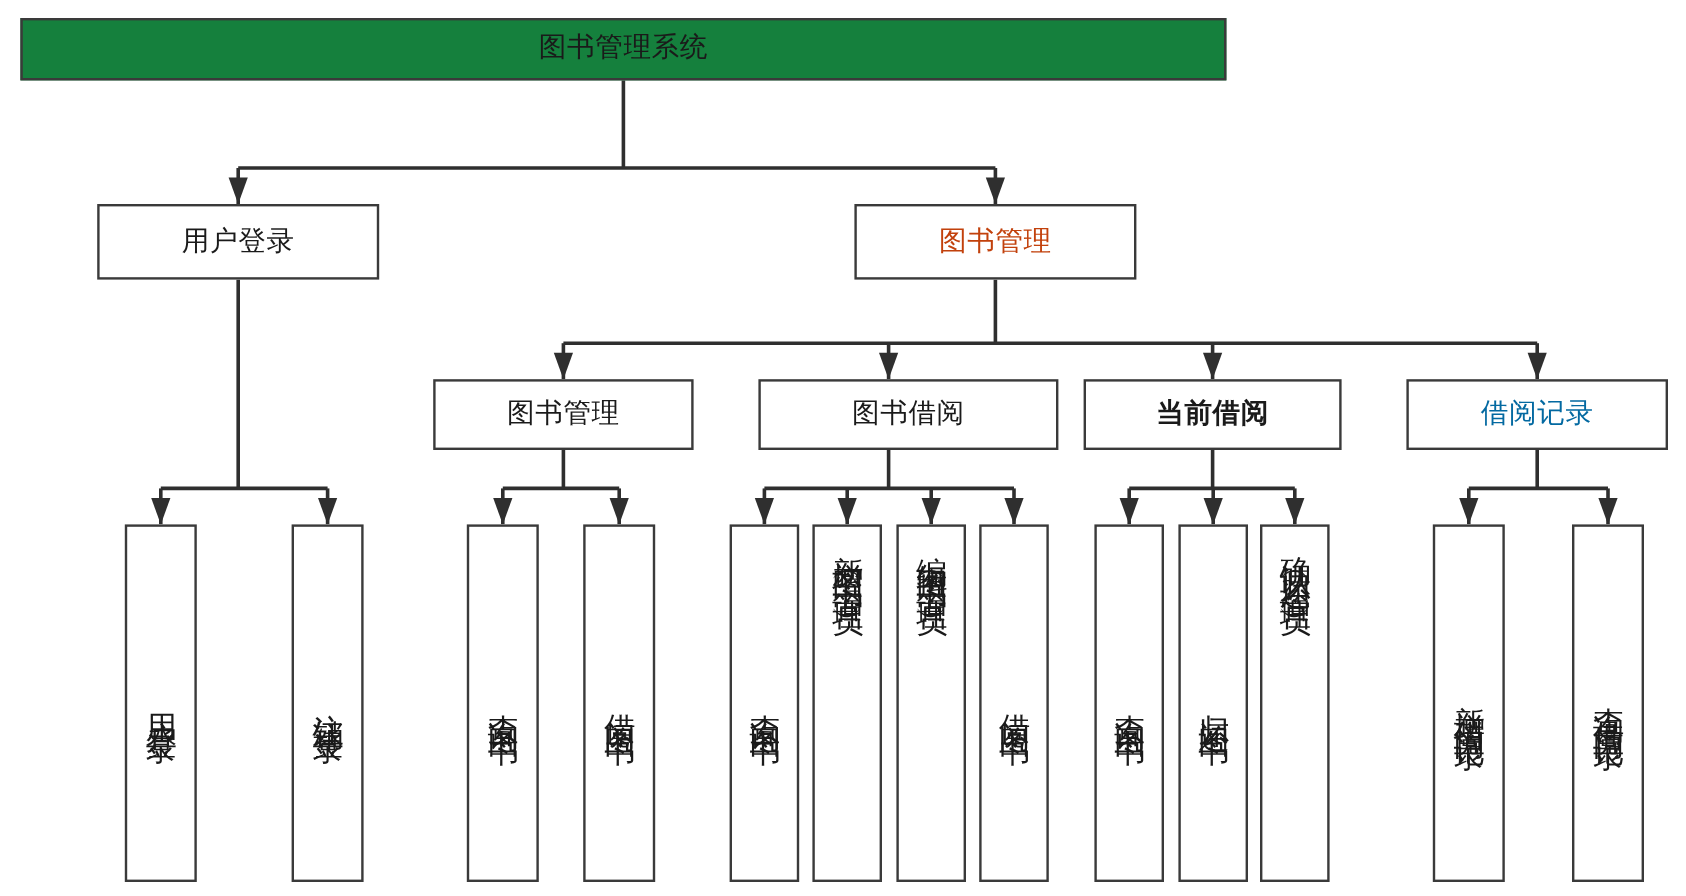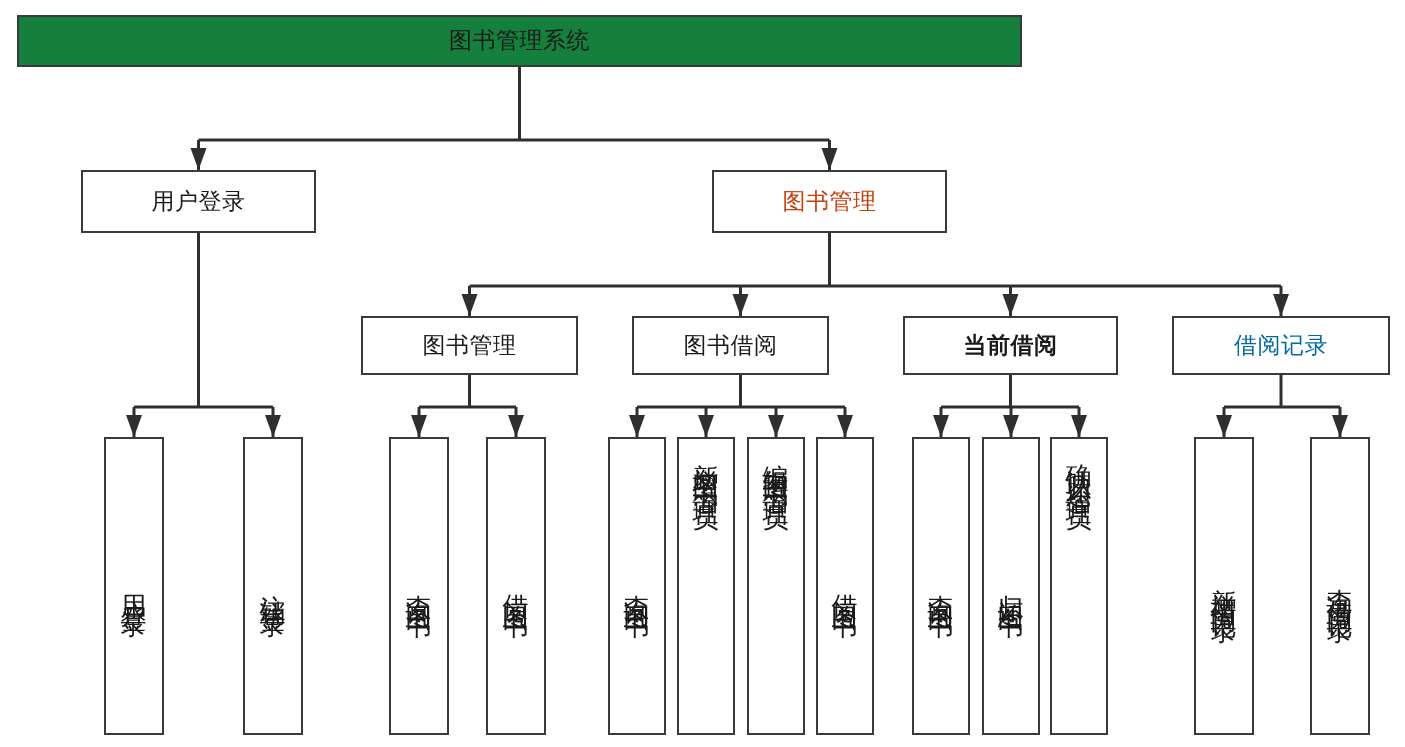--- a/index.html
+++ b/index.html
@@ -131,21 +131,21 @@
       </div>
       <div class="node horiz" style="left: 81px; top: 170px; width: 235px; height: 63px; border-color: rgb(58, 58, 58); background: rgb(255, 255, 255); color: rgb(26, 26, 26);">
         <span class="node-label">用户登录</span>
       </div>
       <div class="node horiz" style="left: 712px; top: 170px; width: 235px; height: 63px; border-color: rgb(58, 58, 58); background: rgb(255, 255, 255); color: #c2410c;">
         <span class="node-label">图书管理</span>
       </div>
       <div class="node horiz" style="left: 361px; top: 316px; width: 217px; height: 59px; border-color: rgb(58, 58, 58); background: rgb(255, 255, 255); color: rgb(26, 26, 26);">
         <span class="node-label">图书管理</span>
       </div>
-      <div class="node horiz" style="left: 632px; top: 316px; width: 197px; height: 59px; border-color: rgb(58, 58, 58); background: rgb(255, 255, 255); color: rgb(26, 26, 26);">
+      <div class="node horiz" style="left: 632px; top: 316px; width: 250px; height: 59px; border-color: rgb(58, 58, 58); background: rgb(255, 255, 255); color: rgb(26, 26, 26);">
         <span class="node-label">图书借阅</span>
       </div>
       <div class="node horiz" style="left: 903px; top: 316px; width: 215px; height: 59px; border-color: rgb(58, 58, 58); background: rgb(255, 255, 255); color: rgb(26, 26, 26); font-weight: bold;">
         <span class="node-label">当前借阅</span>
       </div>
       <div class="node horiz" style="left: 1172px; top: 316px; width: 218px; height: 59px; border-color: rgb(58, 58, 58); background: rgb(255, 255, 255); color: #0369a1;">
         <span class="node-label">借阅记录</span>
       </div>
       <div class="node vert centered" style="left: 104px; top: 437px; width: 60px; height: 298px; border-color: rgb(58, 58, 58); background: rgb(255, 255, 255); color: rgb(26, 26, 26);">
         <span class="node-label">用户登录</span>

